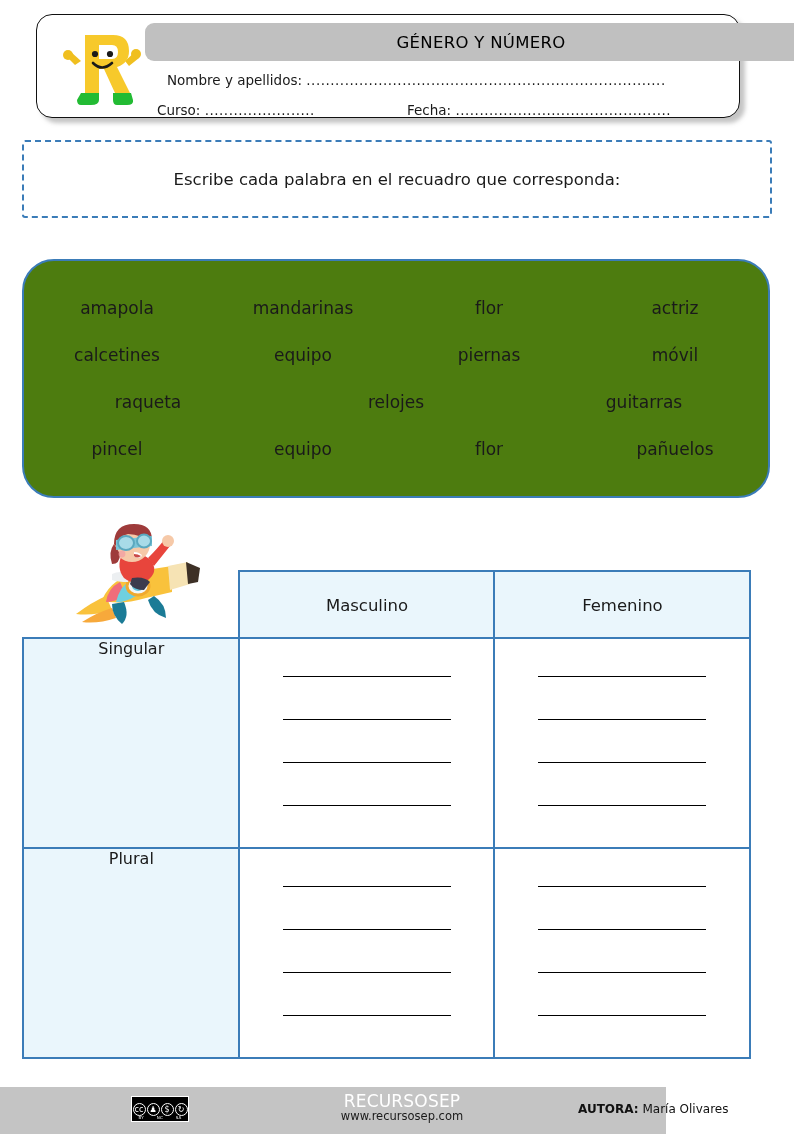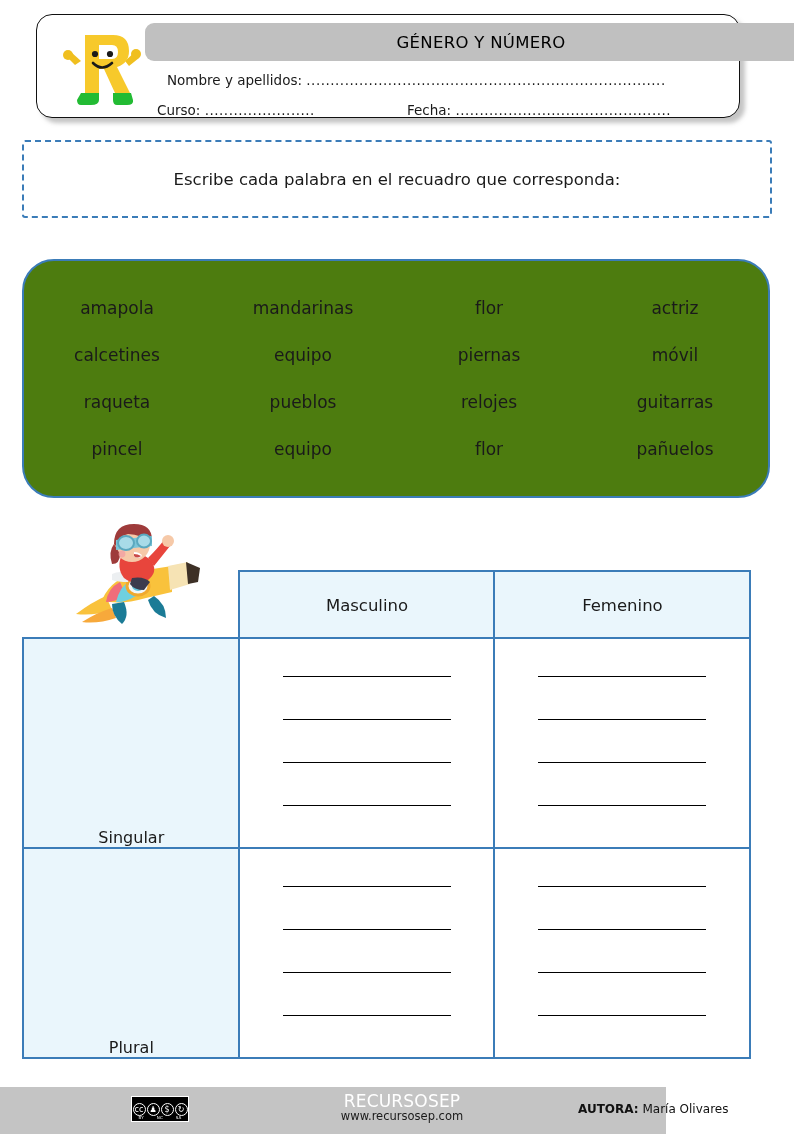--- a/index.html
+++ b/index.html
@@ -169,21 +169,21 @@
   }
   .body-row.r0 { top: 67.4px; }
   .body-row.r1 { top: 277.4px; }
   .label-cell {
     width: 218.6px;
     height: 212px;
     border: 2.6px solid #3b7cb8;
     background: #eaf6fc;
     box-sizing: border-box;
     display: flex;
-    align-items: flex-end;
+    align-items: flex-start;
     justify-content: center;
     font-size: 16px;
     color: #1a1a1a;
     font-family: "DejaVu Sans", sans-serif;
     margin-right: -2.6px;
   }
   .answer-cell {
     width: 258px;
     height: 212px;
     border: 2.6px solid #3b7cb8;
@@ -344,21 +344,20 @@
     <span class="word-cell">actriz</span>
   </div>
   <div class="word-row">
     <span class="word-cell">calcetines</span>
     <span class="word-cell">equipo</span>
     <span class="word-cell">piernas</span>
     <span class="word-cell">móvil</span>
   </div>
   <div class="word-row">
     <span class="word-cell">raqueta</span>
-    <span class="word-cell">pueblos</span>
     <span class="word-cell">relojes</span>
     <span class="word-cell">guitarras</span>
   </div>
   <div class="word-row">
     <span class="word-cell">pincel</span>
     <span class="word-cell">equipo</span>
     <span class="word-cell">flor</span>
     <span class="word-cell">pañuelos</span>
   </div>
 </div>

